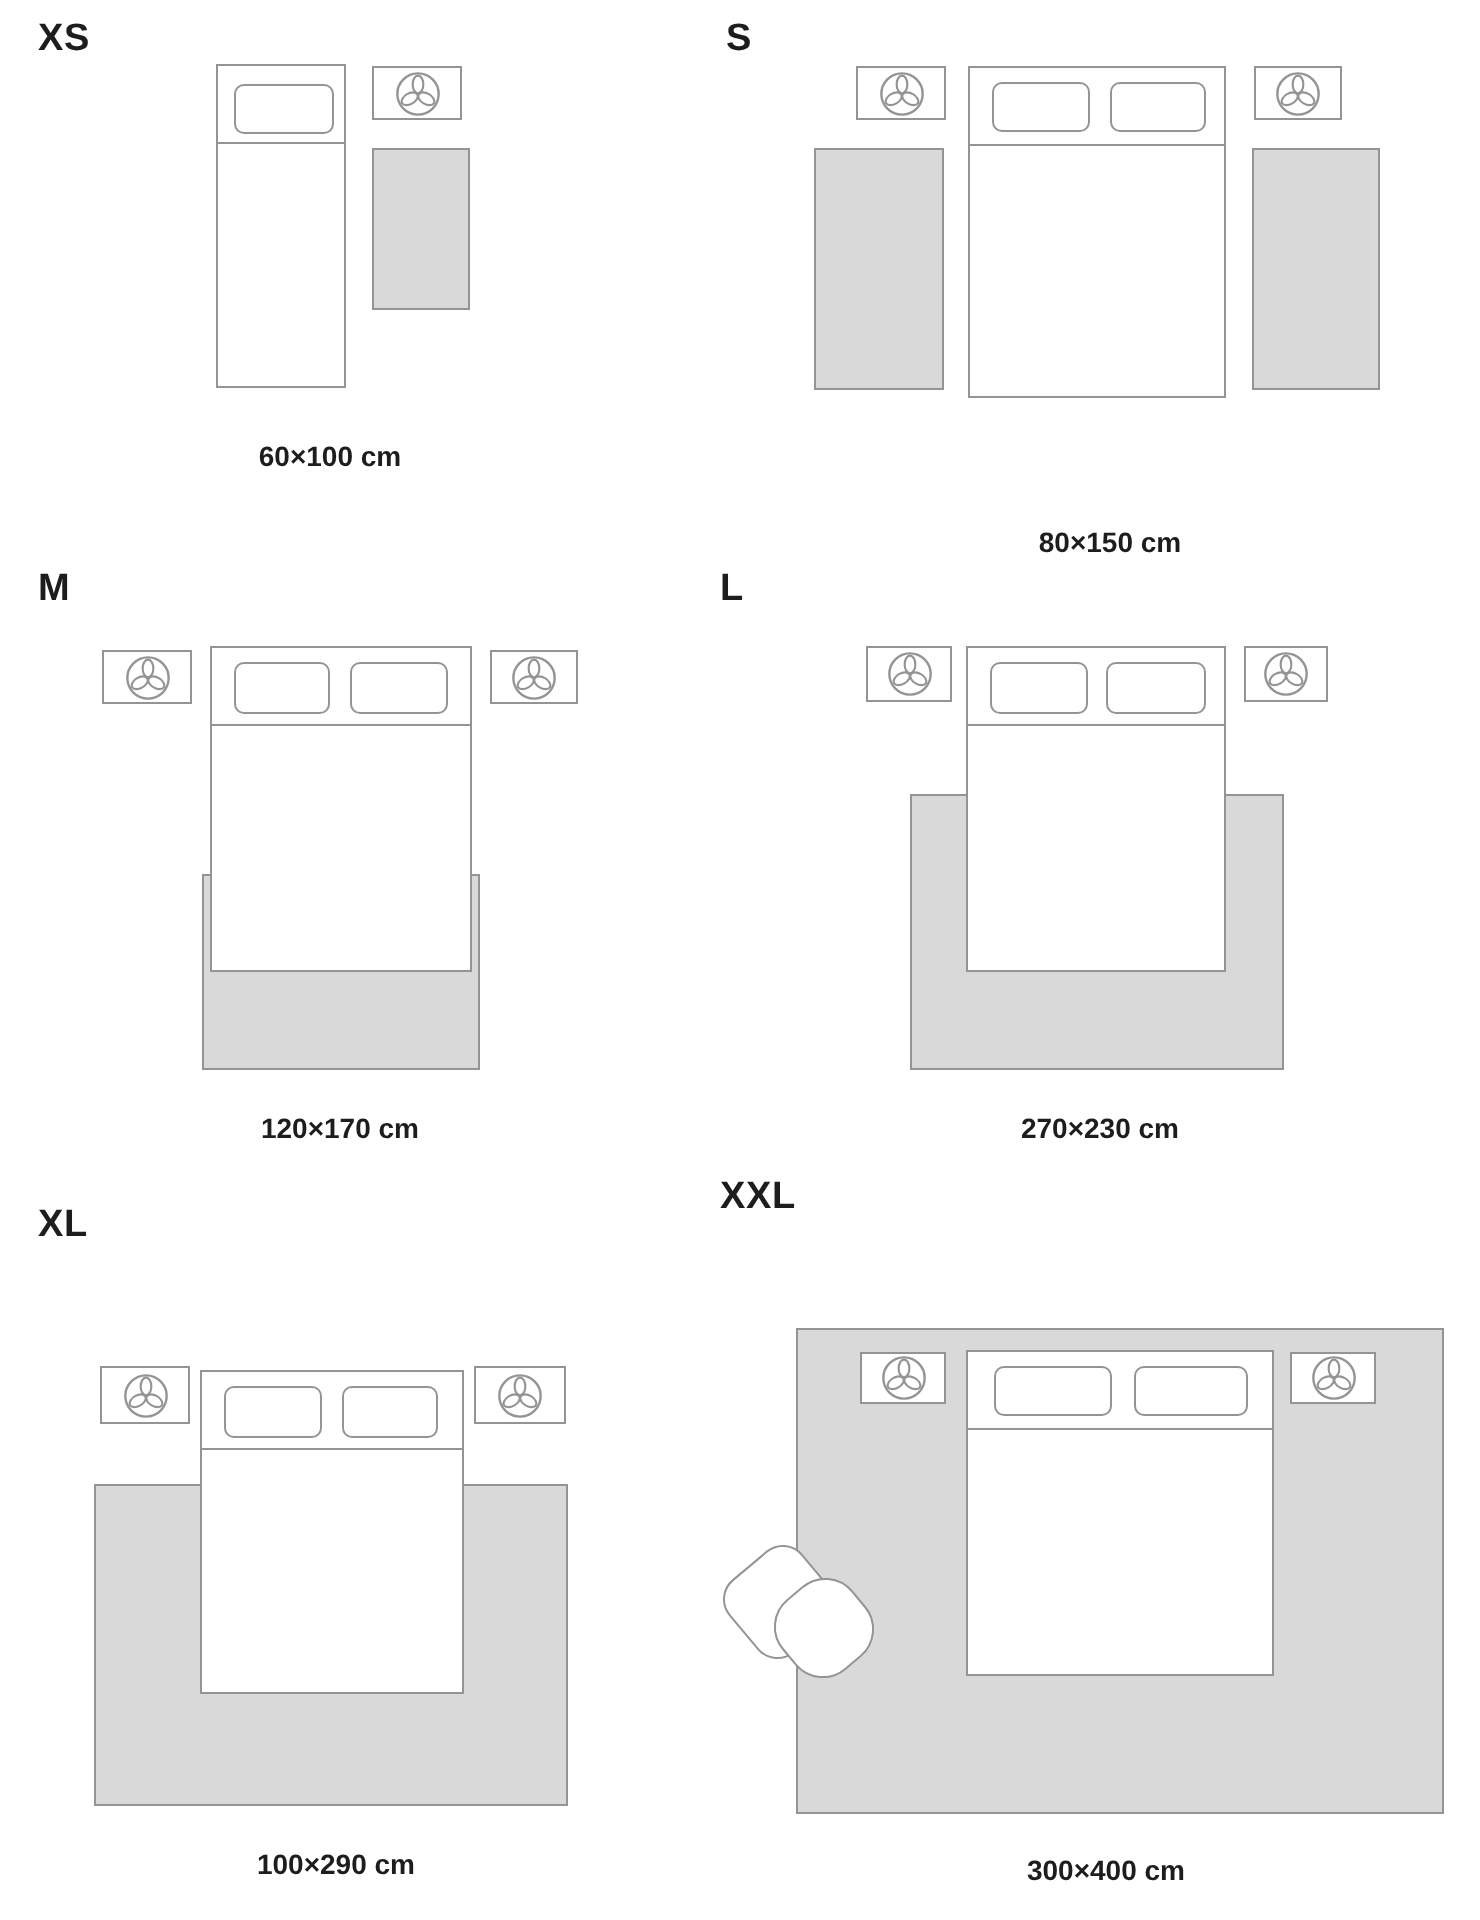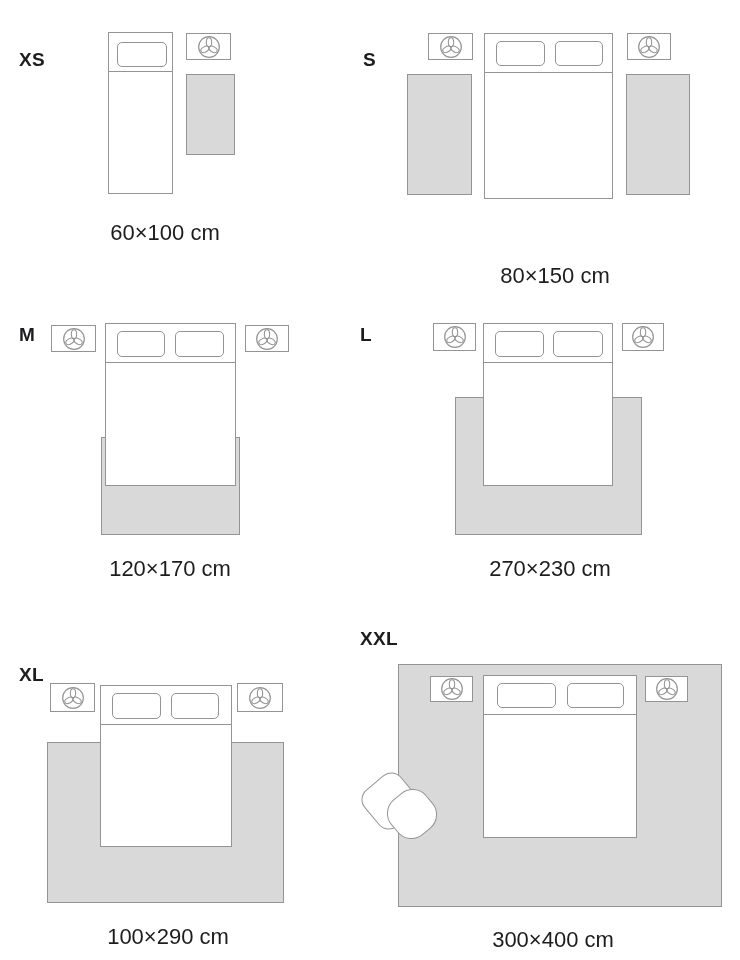--- a/index.html
+++ b/index.html
@@ -12,28 +12,28 @@
     font-family: "Liberation Sans", sans-serif;
     overflow: hidden;
   }
   .size-label {
     position: absolute;
     font-size: 19px;
     font-weight: 700;
     color: var(--text, #1d1d1f);
     letter-spacing: 0.3px;
     white-space: nowrap;
-    margin-top: 40px;
   }
   .caption {
     position: absolute;
-    font-size: 22px;
+    font-size: 14px;
     color: var(--text, #1d1d1f);
     white-space: nowrap;
     transform: translateX(-50%);
+    font-weight: bold;
   }
   .rug {
     position: absolute;
     background: var(--rug, #d9d9d9);
     border: 1.5px solid var(--line, #8f8f8f);
   }
   .bed {
     position: absolute;
     background: #ffffff;
     border: 1.5px solid var(--line, #949494);
@@ -100,21 +100,21 @@
   .l-label    { left: 360px; top: 284px; }
   .l-stand-l  { left: 433px; top: 323px; width: 43px;  height: 28px; }
   .l-stand-r  { left: 622px; top: 323px; width: 42px;  height: 28px; }
   .l-rug      { left: 455px; top: 397px; width: 187px; height: 138px; }
   .l-bed      { left: 483px; top: 323px; width: 130px; height: 163px; }
   .l-pillow-1 { left: 11px;  top: 7px;   width: 49px;  height: 26px; }
   .l-pillow-2 { left: 69px;  top: 7px;   width: 50px;  height: 26px; }
   .l-caption  { left: 550px; top: 556px; }
 
   
-  .xl-label    { left: 19px;  top: 624px; }
+  .xl-label    { left: 19px;  top: 602px; }
   .xl-stand-l  { left: 50px;  top: 683px; width: 45px;  height: 29px; }
   .xl-stand-r  { left: 237px; top: 683px; width: 46px;  height: 29px; }
   .xl-rug      { left: 47px;  top: 742px; width: 237px; height: 161px; }
   .xl-bed      { left: 100px; top: 685px; width: 132px; height: 162px; }
   .xl-pillow-1 { left: 11px;  top: 7px;   width: 49px;  height: 26px; }
   .xl-pillow-2 { left: 70px;  top: 7px;   width: 48px;  height: 26px; }
   .xl-caption  { left: 168px; top: 924px; }
 
   
   .xxl-label    { left: 360px; top: 588px; }

